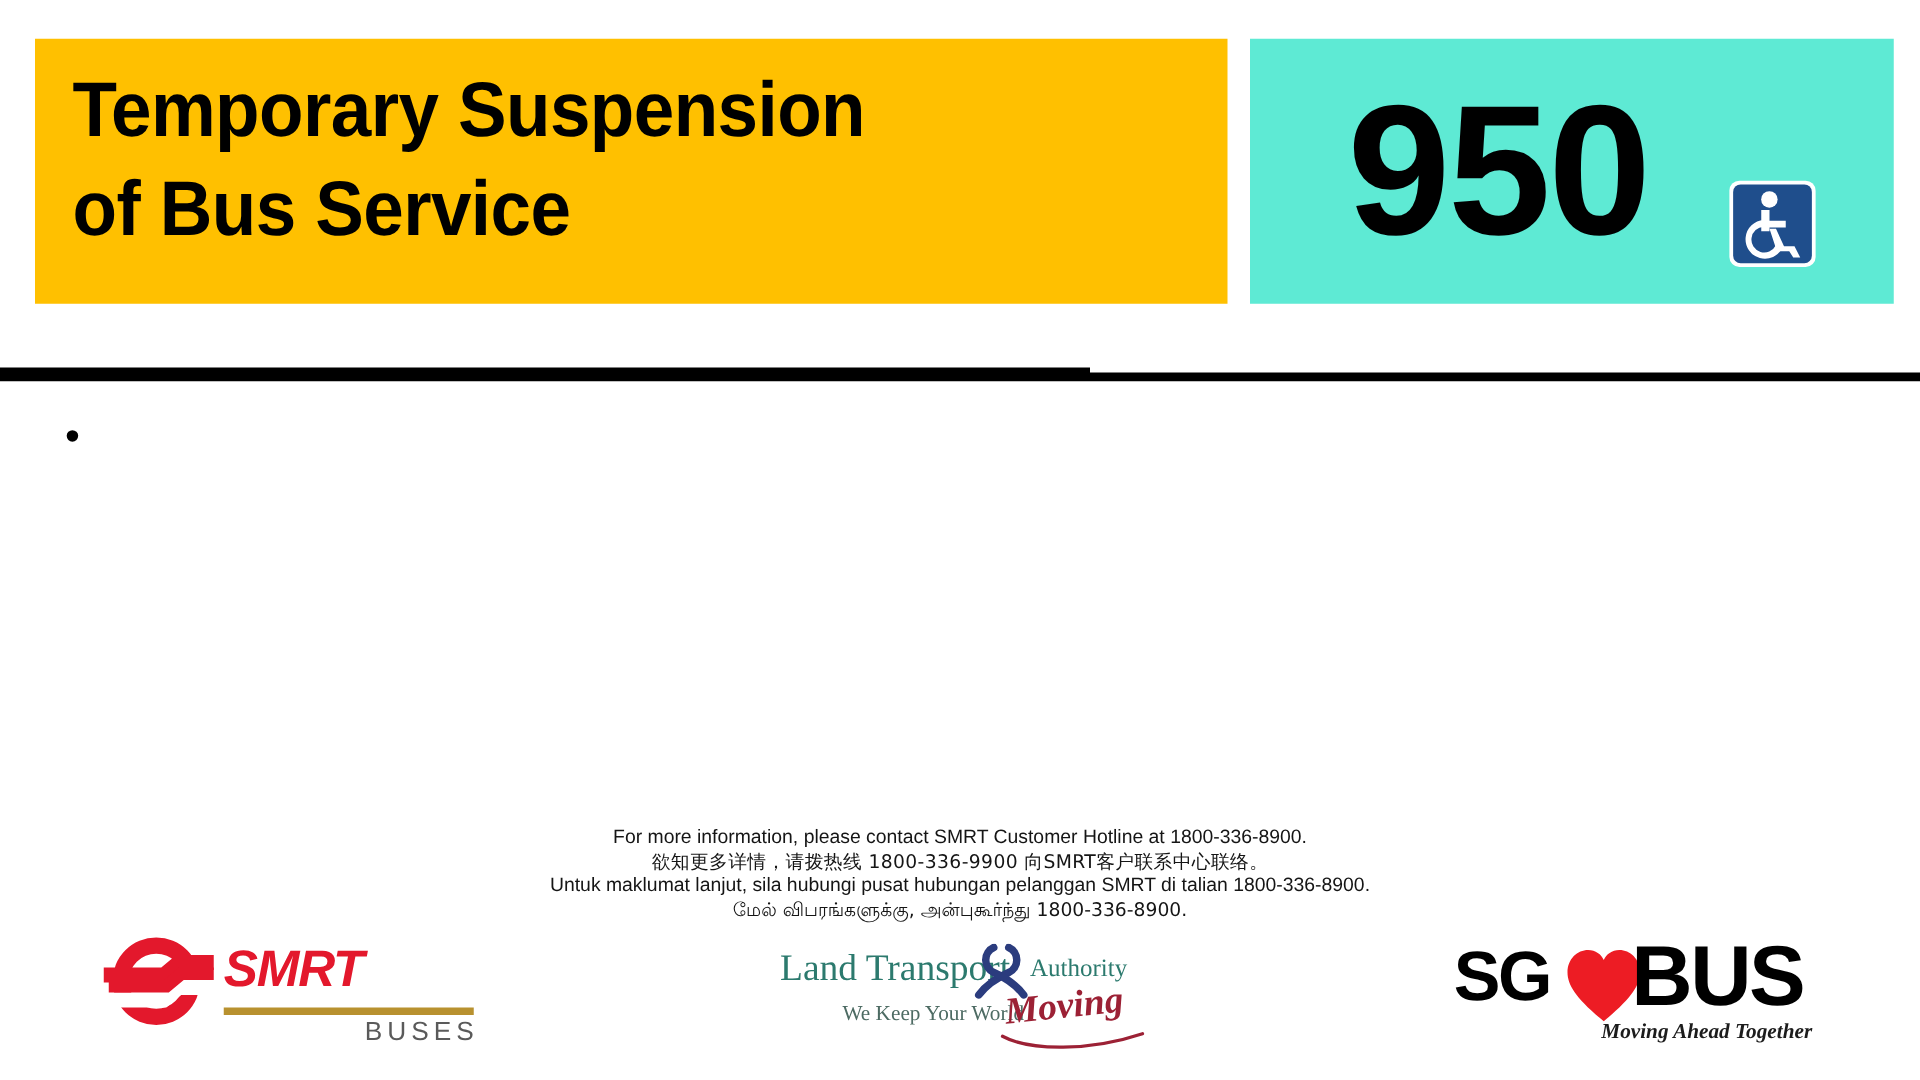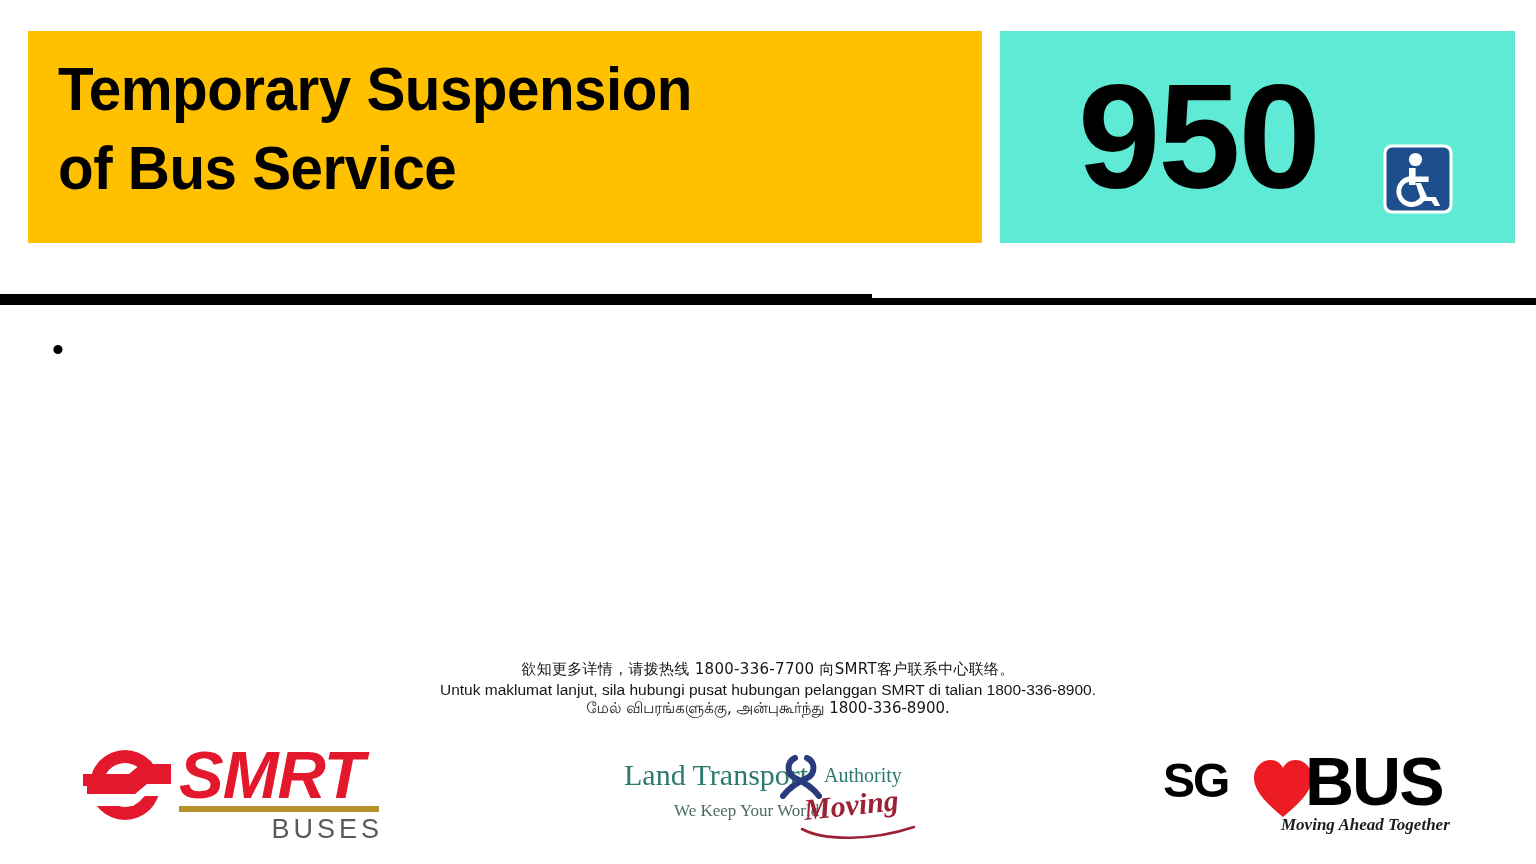--- a/index.html
+++ b/index.html
@@ -169,39 +169,39 @@
     left: 0; top: 6px;
     width: 100px; height: 78px;
   }
   #smrt-wordmark {
     position: absolute;
     left: 104px;
     top: 6px;
     font-family: "Liberation Sans", sans-serif;
     font-weight: bold;
     font-style: italic;
-    font-size: 67px;
+    font-size: 41px;
     line-height: 58px;
     letter-spacing: -1px;
     color: #e3182c;
   }
   #smrt-gold-bar {
     position: absolute;
     left: 104px;
     top: 66px;
     width: 200px;
     height: 6px;
     background: #b8912f;
   }
   #smrt-sub {
     position: absolute;
     right: 2px;
     top: 74px;
     font-family: "Liberation Sans", sans-serif;
-    font-size: 27px;
+    font-size: 21px;
     letter-spacing: 4px;
     color: #5a5a5a;
   }
 
   
   #lta-logo {
     position: absolute;
     left: 612px;
     top: 20px;
     width: 312px;
@@ -278,21 +278,21 @@
     top: 10px;
     width: 285px;
     height: 100px;
   }
   #sgbus-sg {
     position: absolute;
     left: 0;
     top: 0;
     font-family: "Liberation Sans", sans-serif;
     font-weight: bold;
-    font-size: 48px;
+    font-size: 56px;
     line-height: 72px;
     letter-spacing: -2px;
     color: #000000;
   }
   #sgbus-heart {
     position: absolute;
     left: 88px;
     top: 12px;
     width: 64px;
     height: 64px;
@@ -350,21 +350,22 @@
 <div id="divider-thick"></div>
 <div id="divider-thin"></div>
 
 <div id="body-region">
   <div id="bullet-item">
     <span id="bullet-marker">•</span>
   </div>
 </div>
 
 <div id="footer-notes">
-  <div class="footer-line cjk">欲知更多详情，请拨热线 1800-336-7700 向SMRT客户联系中心联络。</div>
+  <div class="footer-line">For more information, please contact SMRT Customer Hotline at 1800-336-8900.</div>
+  <div class="footer-line cjk">欲知更多详情，请拨热线 1800-336-9900 向SMRT客户联系中心联络。</div>
   <div class="footer-line">Untuk maklumat lanjut, sila hubungi pusat hubungan pelanggan SMRT di talian 1800-336-8900.</div>
   <div class="footer-line tamil">மேல் விபரங்களுக்கு, அன்புகூர்ந்து 1800-336-8900.</div>
 </div>
 
 <div id="logo-row">
 
   <div id="smrt-logo">
     <div id="smrt-mark">
       <svg viewBox="0 0 100 78" width="100" height="78" aria-hidden="true">
         <path d="M50 4 a35 35 0 1 0 0 70 a35 35 0 1 0 0 -70 z

